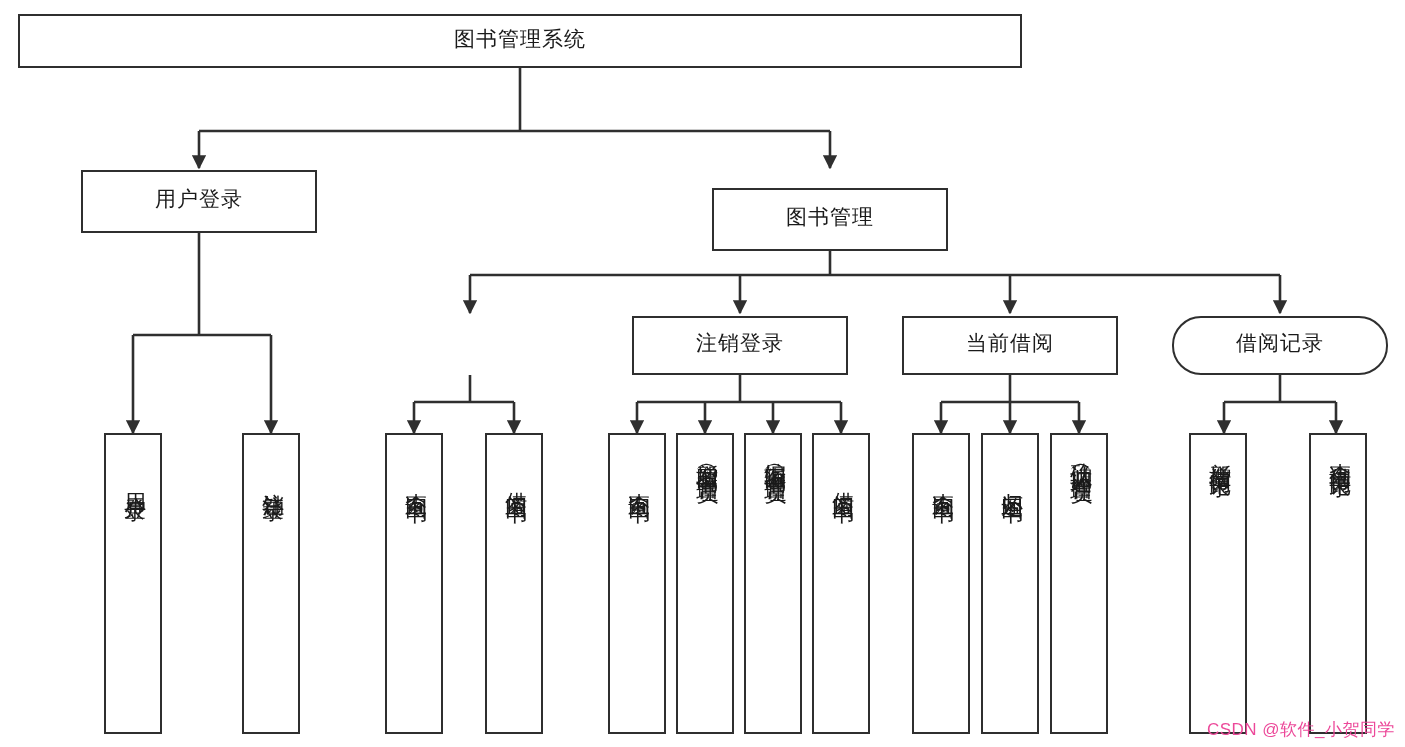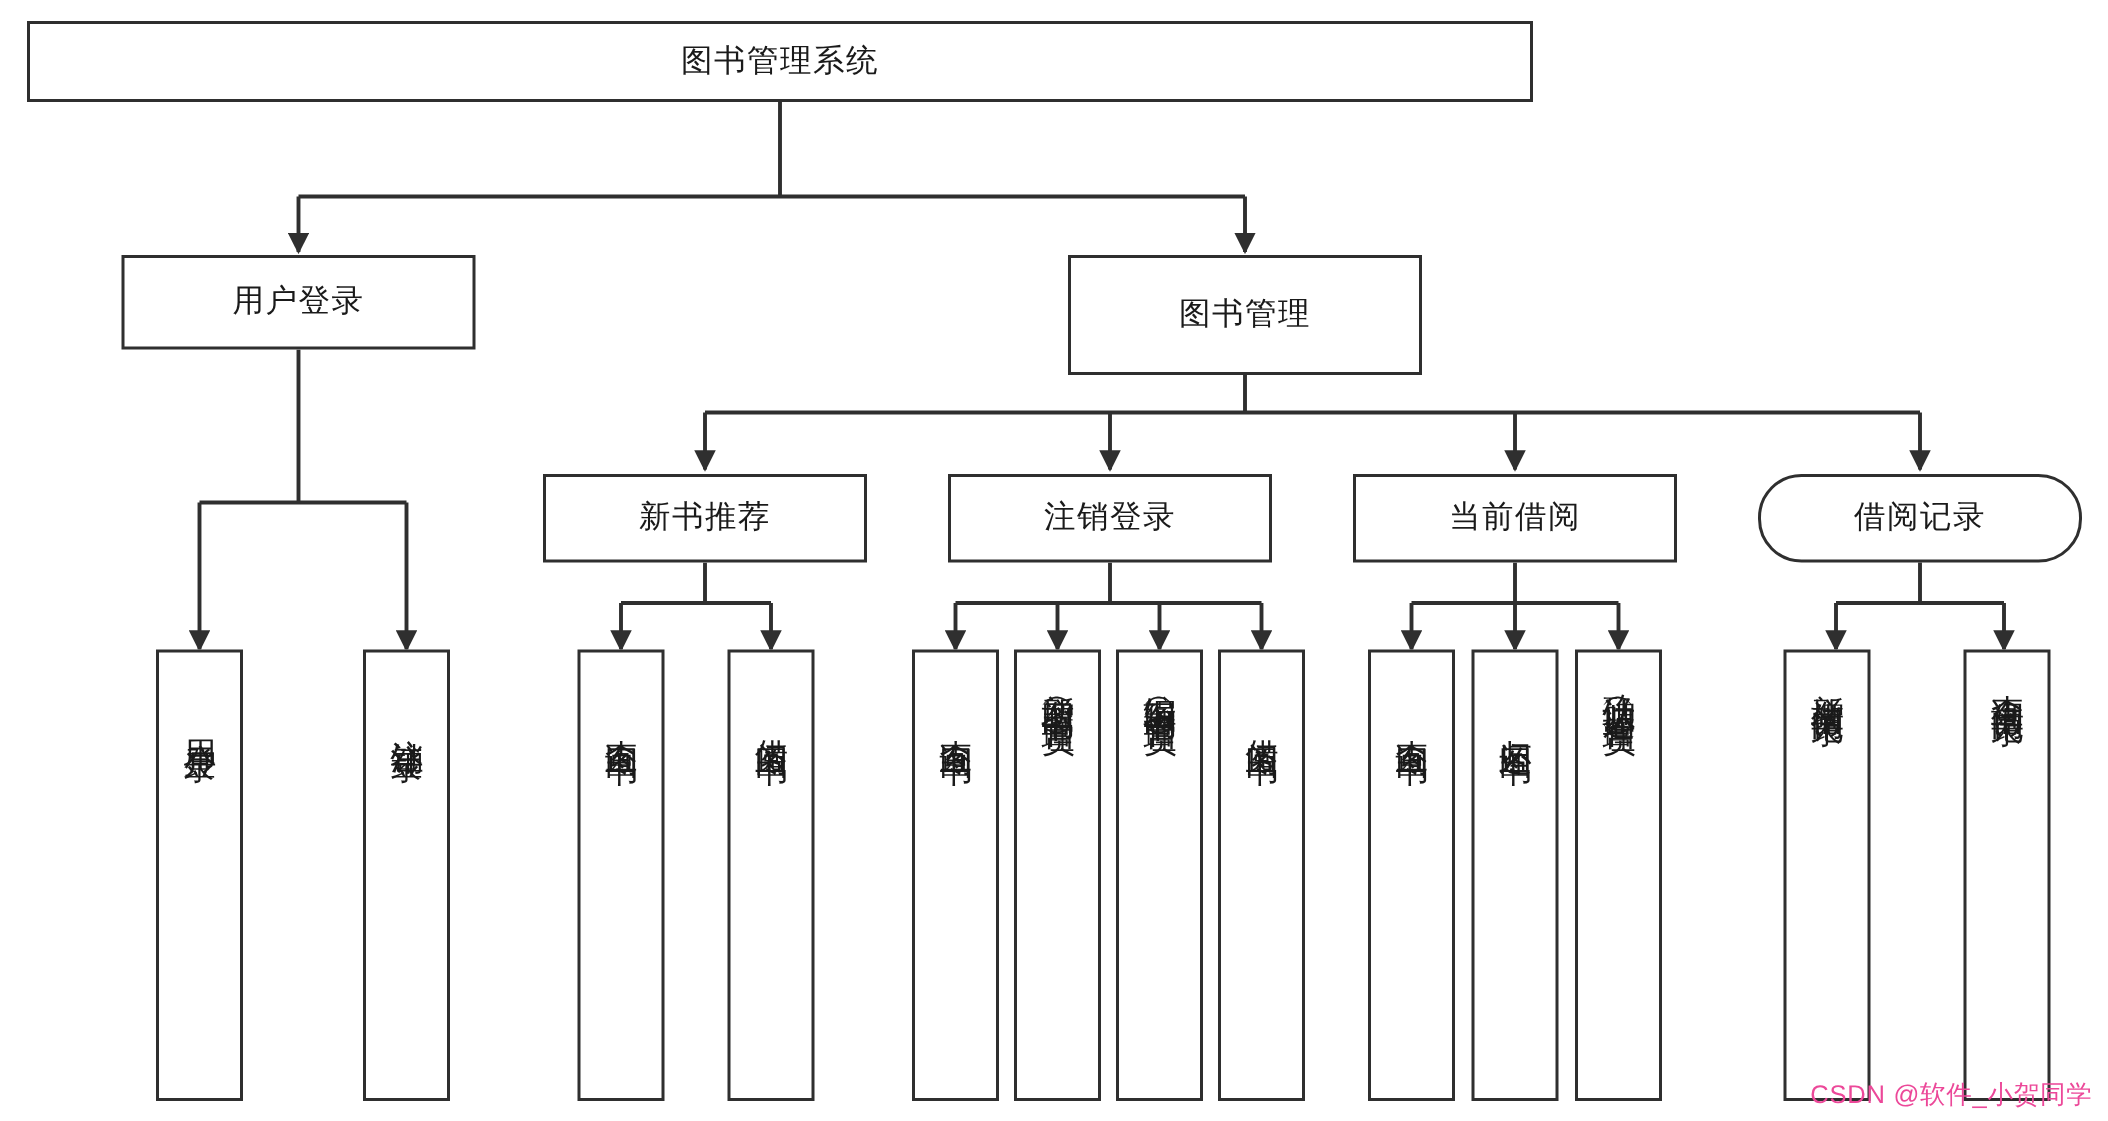--- a/index.html
+++ b/index.html
@@ -20,20 +20,21 @@
     align-items:center;
     justify-content:center;
     color:#1a1a1a;
   }
   .node-label{
     font-size:21px;
     line-height:1.15;
     letter-spacing:1px;
     white-space:nowrap;
     color:#1a1a1a;
+    font-family:Liberation Mono, monospace;
   }
   .node-box.root .node-label{font-size:21px;}
   .node-box.leaf{
     align-items:flex-start;
     justify-content:center;
     padding-top:10px;
   }
   .node-box.leaf .node-label{
     writing-mode:vertical-rl;
     text-orientation:upright;
@@ -111,27 +112,24 @@
     </g>
   </svg>
 
   <div class="node-box root" style="left:18px;top:14px;width:1004px;height:54px;">
     <span class="node-label">图书管理系统</span>
   </div>
 
   <div class="node-box" style="left:81px;top:170px;width:236px;height:63px;">
     <span class="node-label">用户登录</span>
   </div>
-  <div class="node-box" style="left:712px;top:170px;width:236px;height:80px;">
+  <div class="node-box" style="left:712px;top:188px;width:236px;height:63px;">
     <span class="node-label">图书管理</span>
   </div>
 
-  <div class="node-box" style="left:362px;top:316px;width:216px;height:59px;">
-    <span class="node-label">新书推荐</span>
-  </div>
   <div class="node-box" style="left:632px;top:316px;width:216px;height:59px;">
     <span class="node-label">注销登录</span>
   </div>
   <div class="node-box" style="left:902px;top:316px;width:216px;height:59px;text-align:center;">
     <span class="node-label">当前借阅</span>
   </div>
   <div class="node-box" style="left:1172px;top:316px;width:216px;height:59px;border-radius:29px;">
     <span class="node-label">借阅记录</span>
   </div>
 

